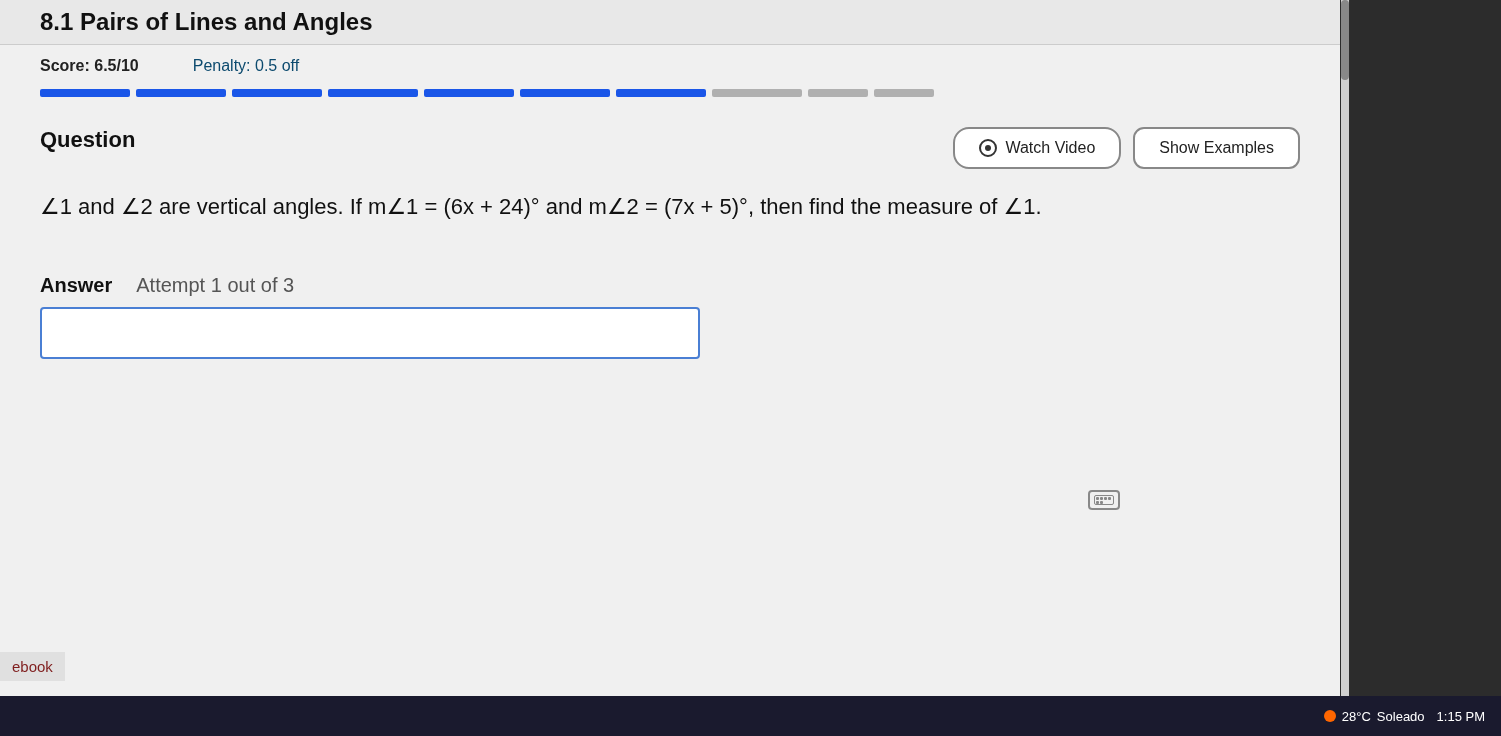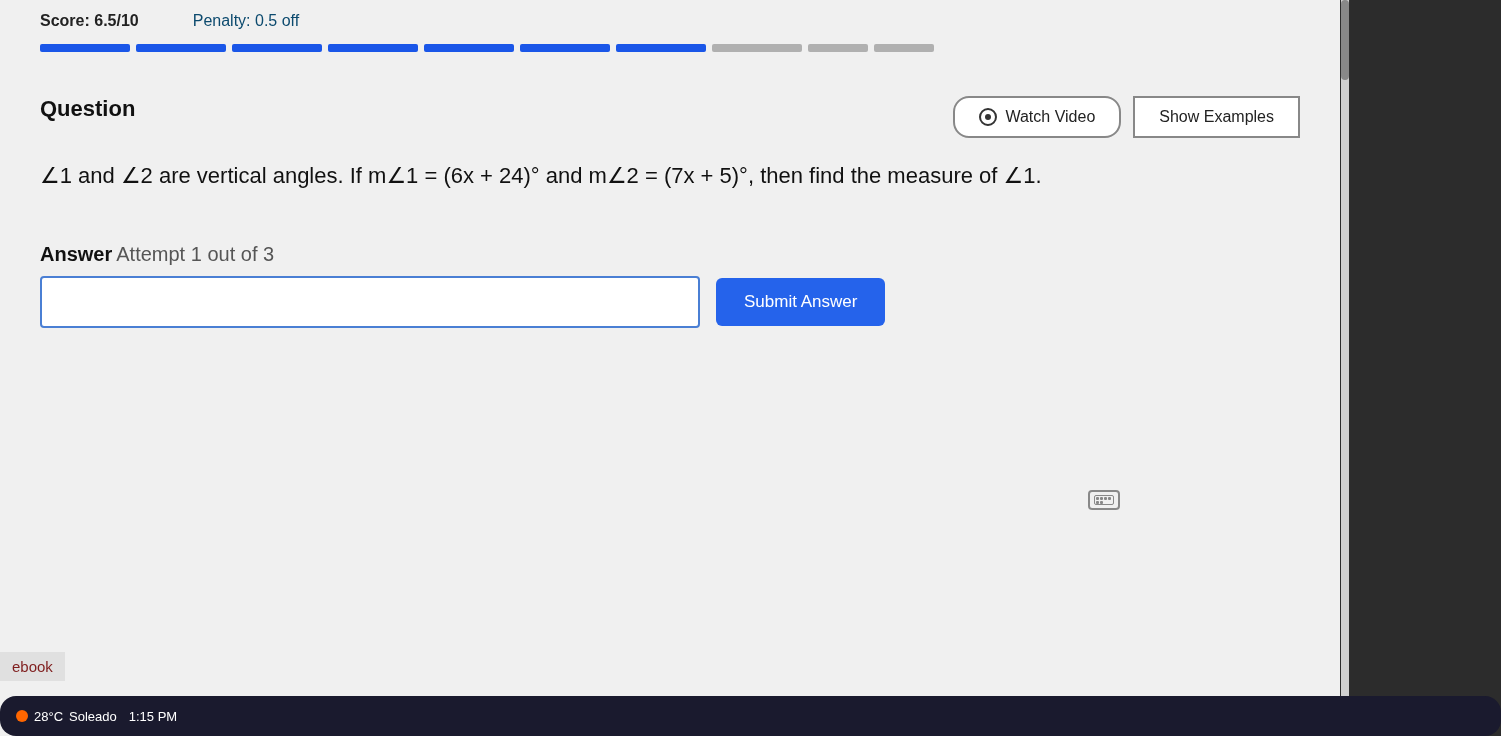--- a/index.html
+++ b/index.html
@@ -60,21 +60,21 @@
 
     .progress-segment.filled {
       background: #1a56e8;
     }
 
     .progress-segment.empty {
       background: #b0b0b0;
     }
 
     .question-section {
-      padding: 44px 40px 20px 40px;
+      padding: 30px 40px 20px 40px;
       background: #f0f0f0;
     }
 
     .question-header {
       display: flex;
       justify-content: space-between;
       align-items: flex-start;
       margin-bottom: 20px;
     }
 
@@ -116,21 +116,21 @@
     .watch-video-btn .play-dot {
       width: 6px;
       height: 6px;
       border-radius: 50%;
       background: #333;
     }
 
     .show-examples-btn {
       padding: 10px 24px;
       border: 2px solid #888;
-      border-radius: 0;
+      border-radius: 11px;
       background: white;
       font-size: 16px;
       cursor: pointer;
       color: #222;
     }
 
     .question-text {
       font-size: 22px;
       color: #111;
       line-height: 1.6;
@@ -138,21 +138,21 @@
       max-width: 1100px;
     }
 
     .answer-section {
       padding: 0 40px 20px 40px;
     }
 
     .answer-label-row {
       display: flex;
       align-items: center;
-      gap: 4px;
+      gap: 24px;
       margin-bottom: 10px;
     }
 
     .answer-label {
       font-size: 20px;
       font-weight: bold;
       color: #111;
     }
 
     .attempt-text {
@@ -288,24 +288,23 @@
 
     .taskbar {
       position: absolute;
       bottom: 0;
       left: 0;
       width: 1501px;
       height: 40px;
       background: #1a1a2e;
       display: flex;
       align-items: center;
-      justify-content: flex-start;
+      justify-content: flex-end;
       padding: 0 16px;
       z-index: 100;
-      border-radius: 16px;
     }
 
     .taskbar-right {
       display: flex;
       align-items: center;
       gap: 12px;
       color: white;
       font-size: 13px;
     }
 
@@ -320,20 +319,23 @@
       height: 12px;
       border-radius: 50%;
       background: #ff6600;
     }
   </style>
 </head>
 <body>
 
 <div class="main-content">
 
+  <div class="title-bar">
+    <span>8.1  Pairs of Lines and Angles</span>
+  </div>
 
   <div class="score-bar">
     <span class="score-text">Score: 6.5/10</span>
     <span class="penalty-text">Penalty: 0.5 off</span>
   </div>
 
   <div class="progress-container">
     <div class="progress-bar-row">
       <div class="progress-segment filled" style="width:90px"></div>
       <div class="progress-segment filled" style="width:90px"></div>
@@ -367,23 +369,20 @@
     <div class="question-text">∠1 and ∠2 are vertical angles. If m∠1 = (6x + 24)° and m∠2 = (7x + 5)°, then find the measure of ∠1.</div>
   </div>
 
   <div class="answer-section">
     <div class="answer-label-row">
       <span class="answer-label">Answer</span>
       <span class="attempt-text">Attempt 1 out of 3</span>
     </div>
     <div class="answer-input-row">
       <input type="text" class="answer-input" placeholder="" style="">
-      <button class="submit-btn">
-        <span>Submit Answer</span>
-      </button>
     </div>
   </div>
 
   <div class="keyboard-icon" style="position:absolute; right:220px; top:490px;">
     <div class="keyboard-icon-inner">
       <div class="key-dot"></div>
       <div class="key-dot"></div>
       <div class="key-dot"></div>
       <div class="key-dot"></div>
       <div class="key-dot"></div>

